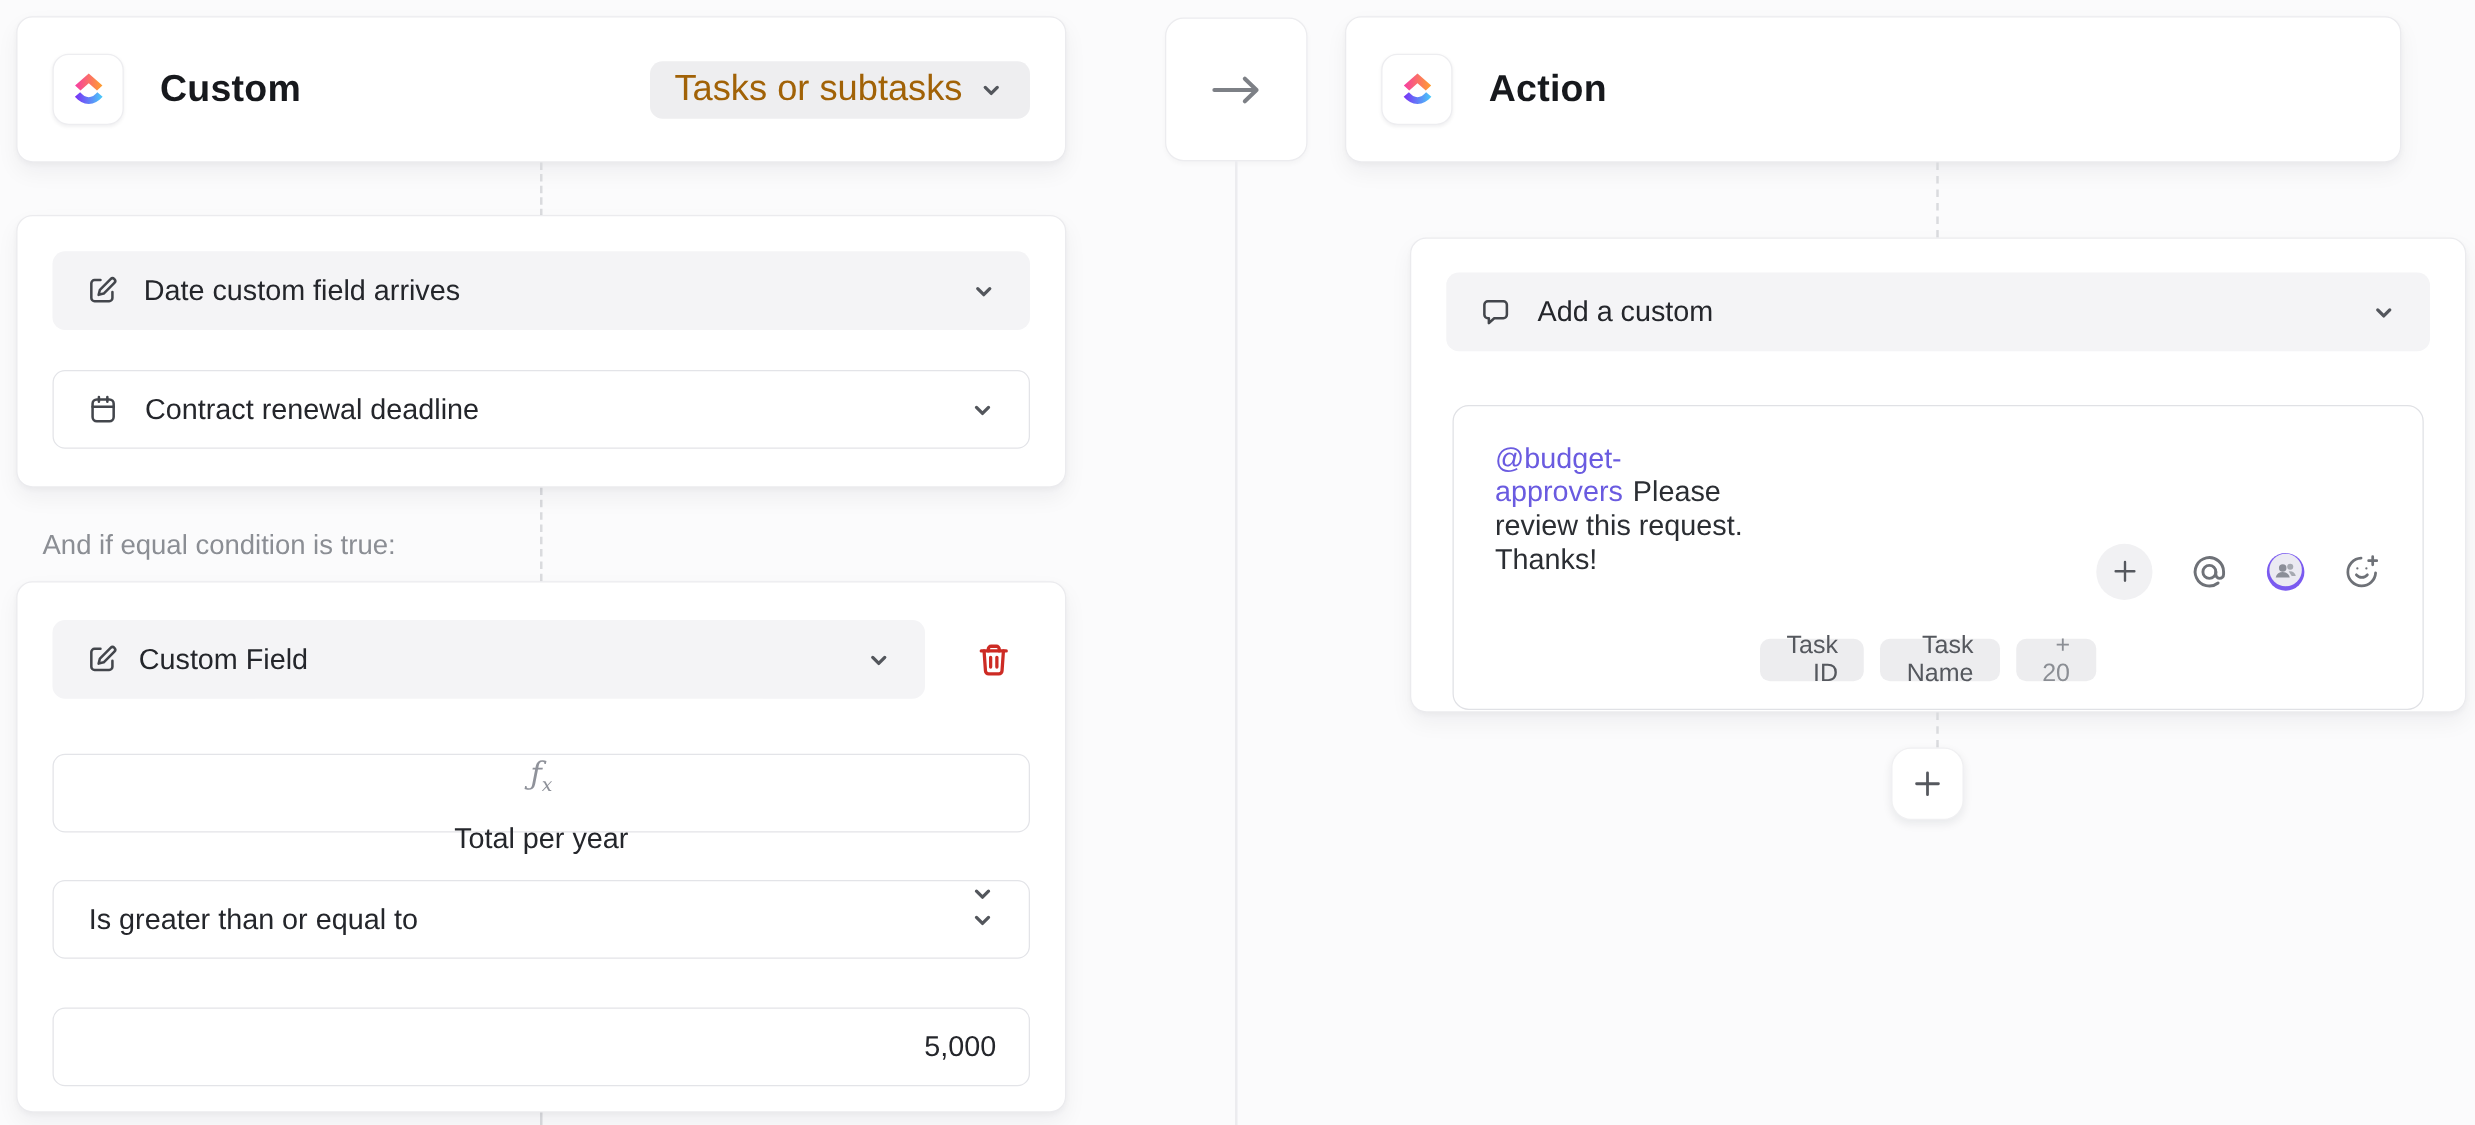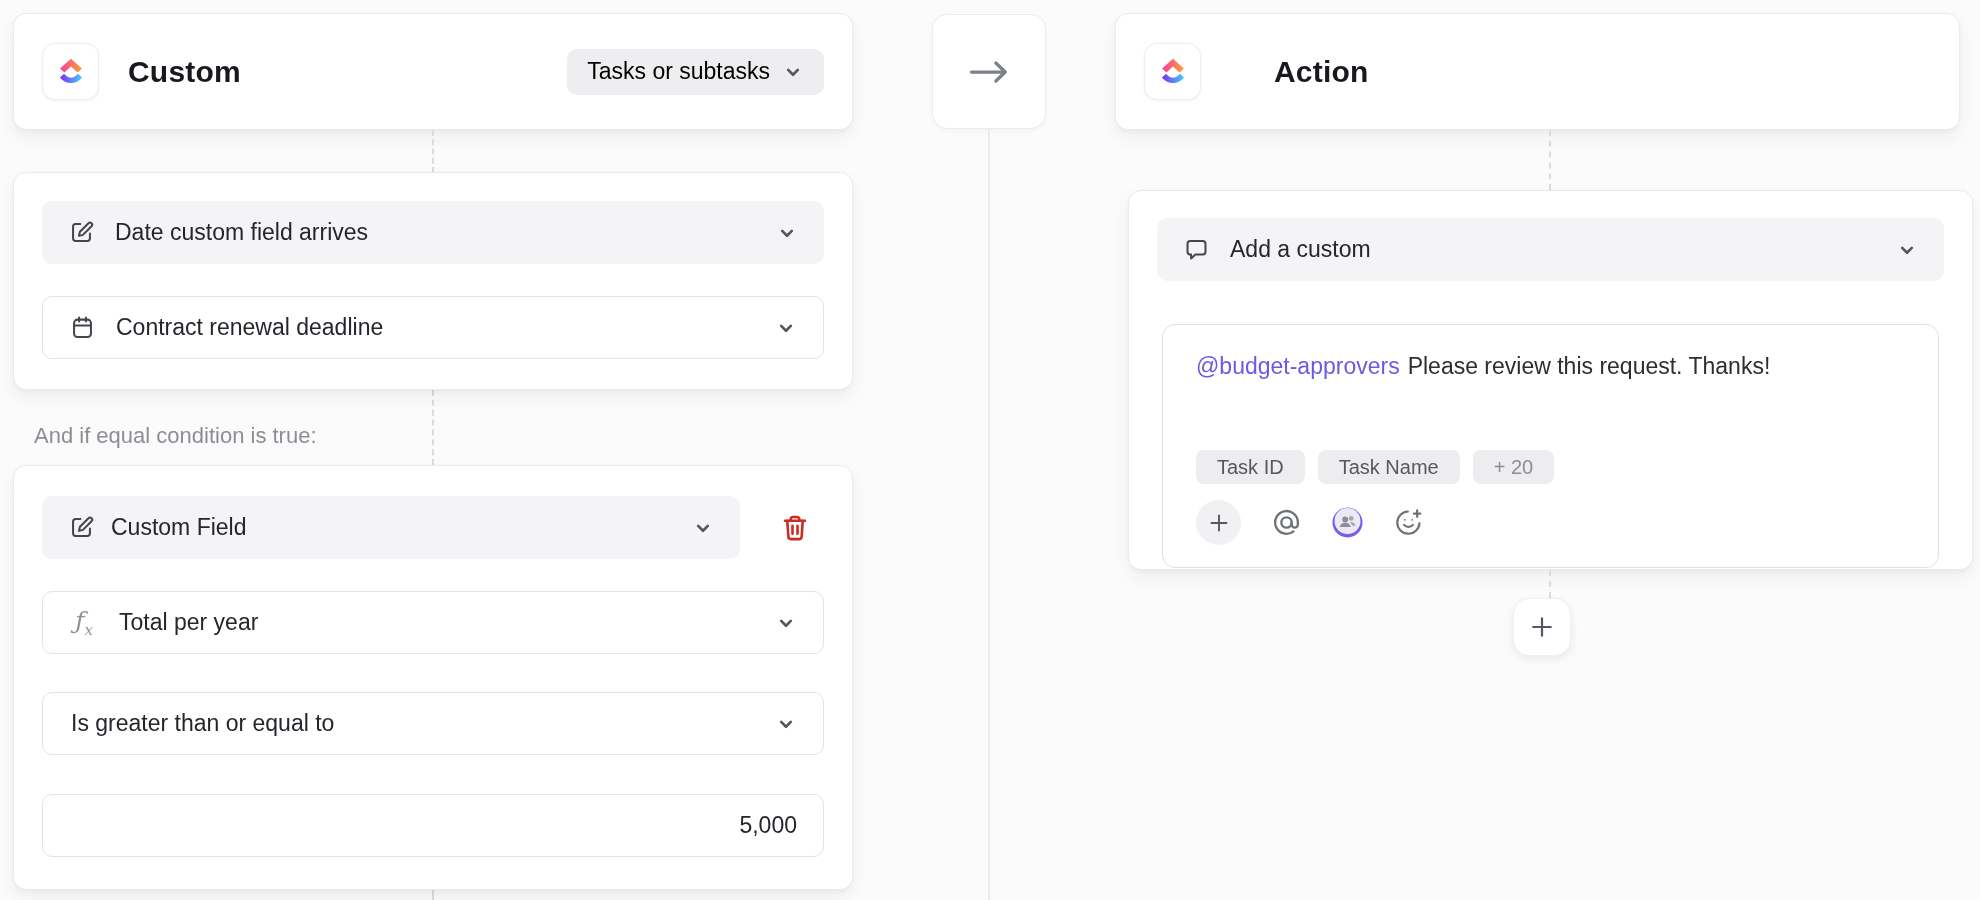--- a/index.html
+++ b/index.html
@@ -24,21 +24,21 @@
     border:1px solid #ededf0; background:#fff;
     box-shadow:0 1px 3px rgba(16,24,40,.06);
     display:flex; align-items:center; justify-content:center;
     flex:0 0 auto;
   }
   .hdr-title { font-size:30px; font-weight:700; color:#17191d; margin-left:29px; letter-spacing:.2px; }
   .pill {
     margin-left:auto; background:#eeeef0; border:none; cursor:pointer;
     border-radius:10px; height:46px; padding:0 20px;
     display:flex; align-items:center; gap:12px;
-    font-family:inherit; font-size:23px; color:#000000;
+    font-family:inherit; font-size:29px; color:#a16207;
   }
   .row {
     height:63px; border-radius:10px; display:flex; align-items:center;
     padding:0 26px; gap:20px; font-size:23px; color:#24262b; cursor:pointer;
     width:100%;
   }
   .row.filled { background:#f4f4f6; }
   .row.outlined { background:#fff; border:1.5px solid #e3e4e8; }
   .row .chev { margin-left:auto; }
   .chev { width:22px; height:22px; color:#53565c; flex:0 0 auto; }
@@ -62,21 +62,21 @@
   }
   .arrow-card {
     position:absolute; left:932px; top:14px; width:114px; height:115px;
     background:#fff; border:1px solid #ececef; border-radius:15px;
     box-shadow:0 2px 4px rgba(16,24,40,.03);
     display:flex; align-items:center; justify-content:center; color:#7d8086;
   }
   .comment-box {
     margin:0 5px; border:1.5px solid #e0e1e5; border-radius:13px;
     background:#fff; height:244px; padding:28px 33px 22px 33px;
-    display:flex; flex-direction:column; cursor:text;
+    display:flex; flex-direction:row; cursor:text;
   }
   .comment-line { font-size:23px; color:#2b2e33; }
   .mention { color:#6a5be0; }
   .comment-text { margin-left:8px; }
   .chips-row { margin-top:auto; display:flex; gap:13px; align-items:center; }
   .chip {
     background:#ededef; border:none; cursor:pointer; border-radius:8px;
     height:34px; padding:0 21px; font-family:inherit; font-size:20px; color:#55585e;
     display:flex; align-items:center;text-align:right;
   }
@@ -175,21 +175,21 @@
     </div>
     <button class="trash-btn">
       <svg viewBox="0 0 24 24" fill="none" stroke="currentColor" stroke-width="2.1" stroke-linecap="round" stroke-linejoin="round">
         <path d="M4 6.2h16"></path>
           <path d="M8.5 6.2V5a1.8 1.8 0 0 1 1.8-1.8h3.4A1.8 1.8 0 0 1 15.5 5v1.2"></path>
         <path d="M5.8 6.2l.9 12.8a2 2 0 0 0 2 1.9h6.6a2 2 0 0 0 2-1.9l.9-12.8"></path>
         <path d="M10 10.3v6.2M14 10.3v6.2"></path>
       </svg>
     </button>
   </div>
-  <div class="row outlined" style="margin-top:32px;">
+  <div class="row outlined" style="margin-top:44px;flex-direction:column;">
     <span class="fx">ƒ<sub>x</sub></span>
     <span>Total per year</span>
     <svg class="chev" viewBox="0 0 16 16">
         <use href="#chev-down"></use>
       </svg>
   </div>
   <div class="row outlined" style="margin-top:38px;padding-left:28px;">
     <span>Is greater than or equal to</span>
     <svg class="chev" viewBox="0 0 16 16">
         <use href="#chev-down"></use>
@@ -198,21 +198,21 @@
   <input class="value-input" style="margin-top: 39px;" type="text" value="5,000">
 </div>
 
 <div class="arrow-card">
   <svg width="46" height="30" viewBox="0 0 36 24" fill="none" stroke="currentColor" stroke-width="2.6" stroke-linecap="round" stroke-linejoin="round">
     <path d="M4 12h27M23.5 4.8 31 12l-7.5 7.2"></path>
   </svg>
 </div>
 <div class="vline" style="left:988px; top:129px; height:771px;"></div>
 
-<div class="card header-card" style="left:1115px; top:13px; width:845px; height:117px;gap:44px;">
+<div class="card header-card" style="left:1076px; top:13px; width:845px; height:117px;">
   <div class="logo-tile">
     <svg width="36" height="36" viewBox="0 0 24 24">
         <use href="#cu-glyph"></use>
       </svg>
   </div>
   <div class="hdr-title">Action</div>
 </div>
 
 <div class="connector" style="left:1549px; top:130px; height:60px;"></div>
 

